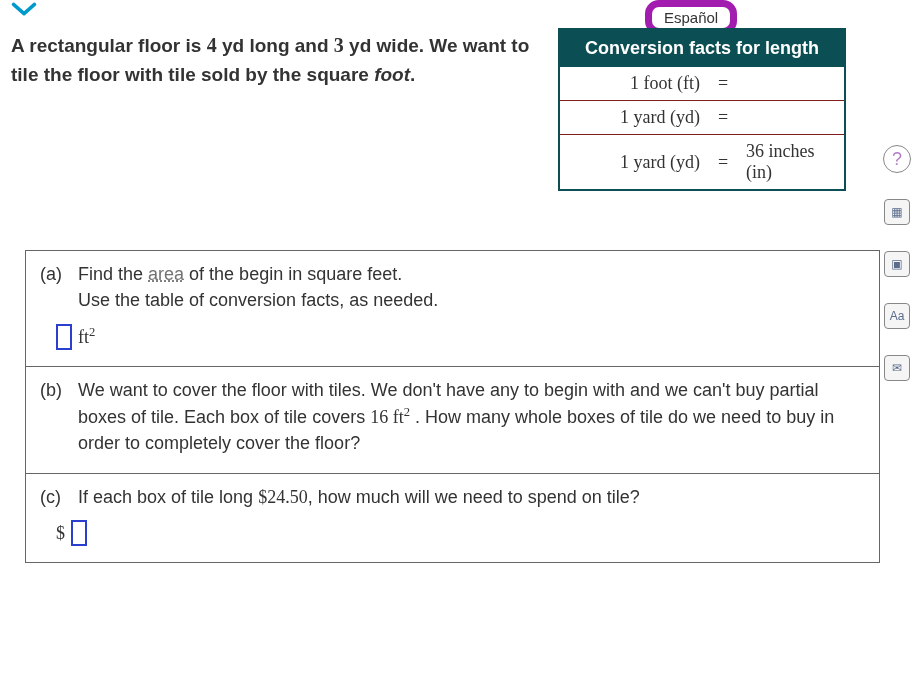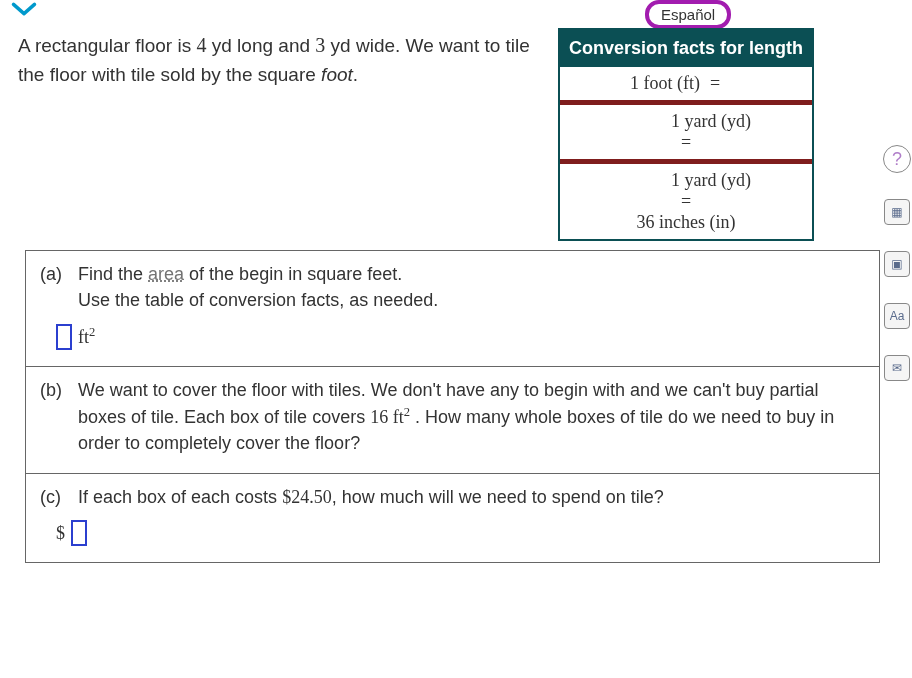--- a/index.html
+++ b/index.html
@@ -19,62 +19,64 @@
     position: absolute;
     top: 0;
     left: 10px;
     color: #0099cc;
   }
   .chevron svg { width: 28px; height: 18px; }
   .lang-pill {
     position: absolute;
     top: 0;
     left: 645px;
-    border: 4px solid #a21caf;
+    border: 7px solid #a21caf;
     border-radius: 14px;
     padding: 2px 12px;
     font-size: 15px;
     color: #333;
     background: #fff;
     cursor: pointer;
   }
   .intro {
     position: absolute;
     top: 30px;
-    left: 18px;
+    left: 11px;
     width: 530px;
     font-size: 19px;
     line-height: 1.5;
+    font-weight: bold;
   }
   .intro .num { font-family: Georgia, 'Times New Roman', serif; font-size: 20px; }
   .intro .unit-word { font-style: italic; }
 
   .conv-box {
     position: absolute;
     top: 28px;
     left: 558px;
-    width: 256px;
+    width: 288px;
     border: 2px solid #0b4f54;
   }
   .conv-head {
     background: #0b4f54;
     color: #fff;
     font-weight: bold;
     text-align: center;
     padding: 8px 4px;
     font-size: 18px;
   }
   .conv-row {
     display: flex;
     align-items: center;
     padding: 6px 10px;
     font-size: 18px;
     font-family: Georgia, 'Times New Roman', serif;
-  }
-  .conv-row + .conv-row { border-top: 5px solid #7f1d1d; flex-direction: column; }
+    gap: 8px;
+  }
+  .conv-row + .conv-row { border-top: 1px solid #7f1d1d; }
   .conv-left { width: 130px; text-align: right; }
   .conv-eq { width: 30px; text-align: center; }
   .conv-right { flex: 1; }
   .paren { font-family: Georgia, 'Times New Roman', serif; }
 
   .parts {
     position: absolute;
     top: 250px;
     left: 25px;
     width: 855px;
@@ -196,21 +198,21 @@
       <div>
         <span>We want to cover the floor with tiles. We don't have any to begin with and we can't buy partial boxes of tile. Each box of tile covers </span><span class="ft2"><span>16</span> <span>ft</span><span class="sup">2</span></span><span> . How many whole boxes of tile do we need to buy in order to completely cover the floor?</span>
       </div>
     </div>
   </div>
 
   <div class="part">
     <div class="part-body">
       <div class="part-label">(c)</div>
       <div>
-        <span>If each box of each costs </span><span class="money">$24.50</span><span>, how much will we need to spend on tile?</span>
+        <span>If each box of tile long </span><span class="money">$24.50</span><span>, how much will we need to spend on tile?</span>
       </div>
     </div>
     <div class="answer-line">
       <span class="money">$</span>
       <input class="ans-input" style="">
     </div>
   </div>
 
 </div>
 

